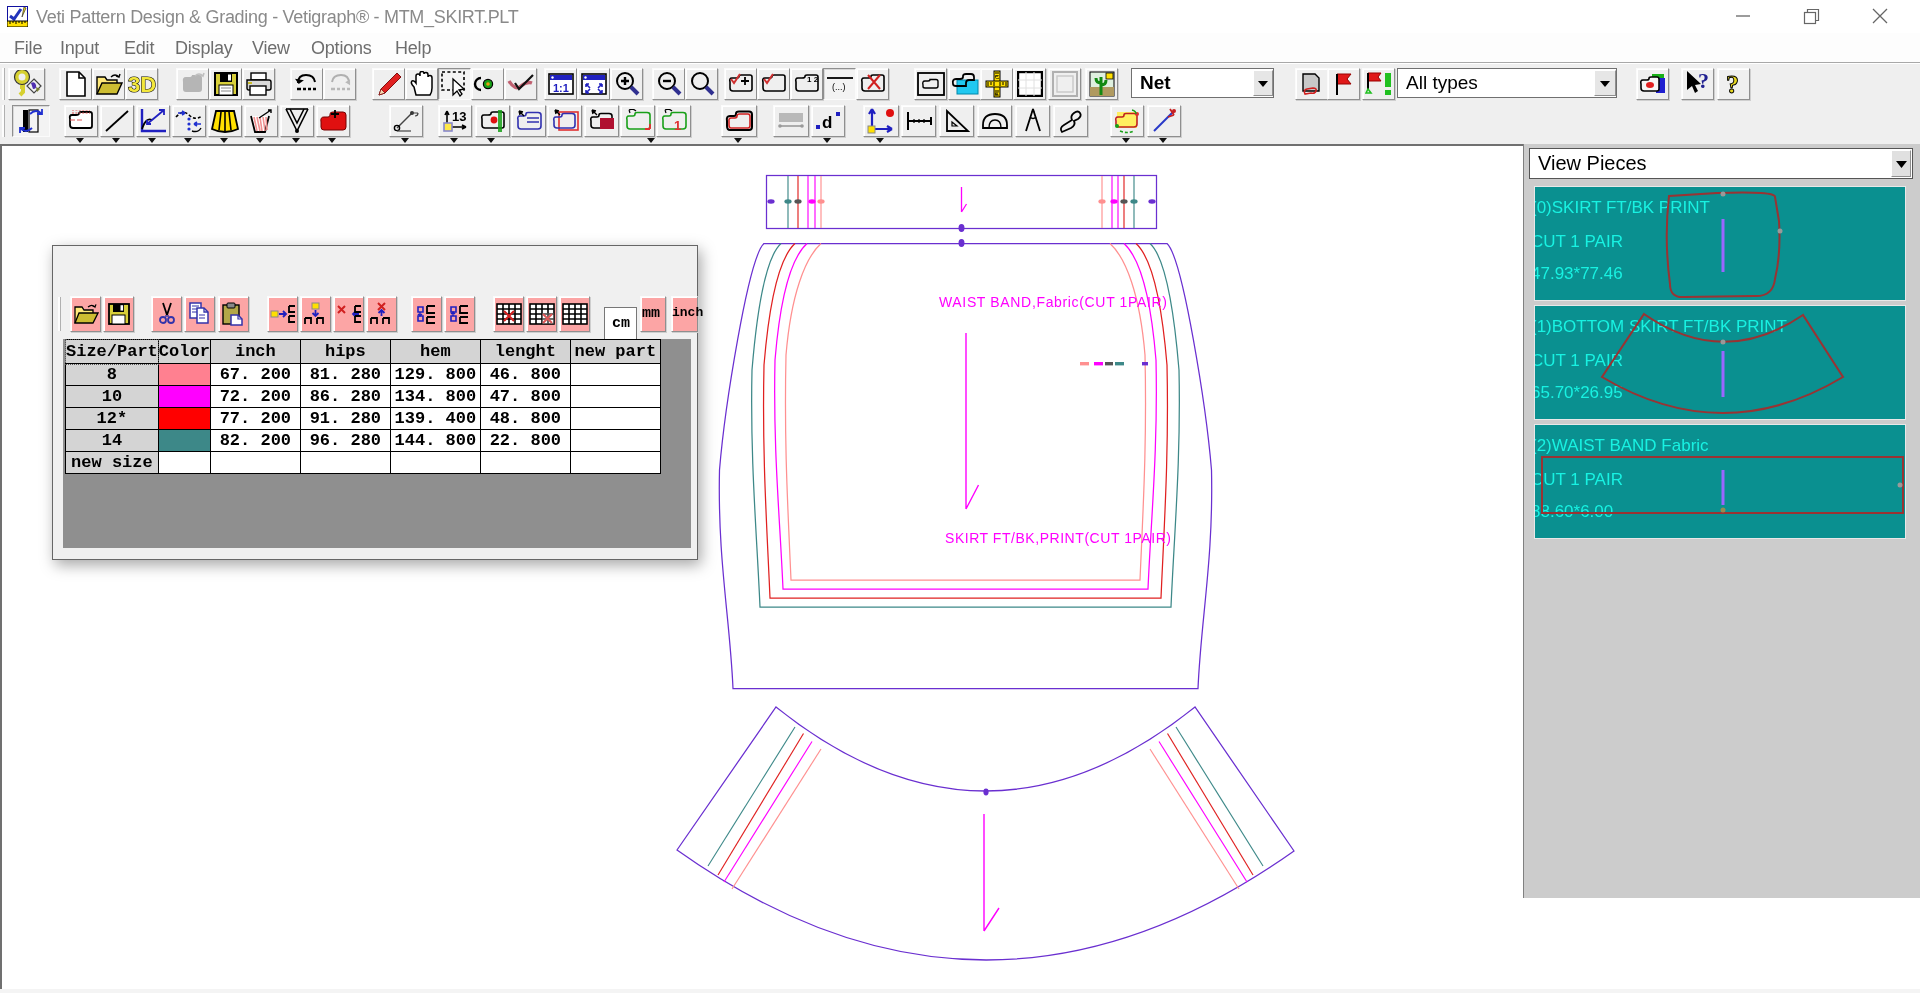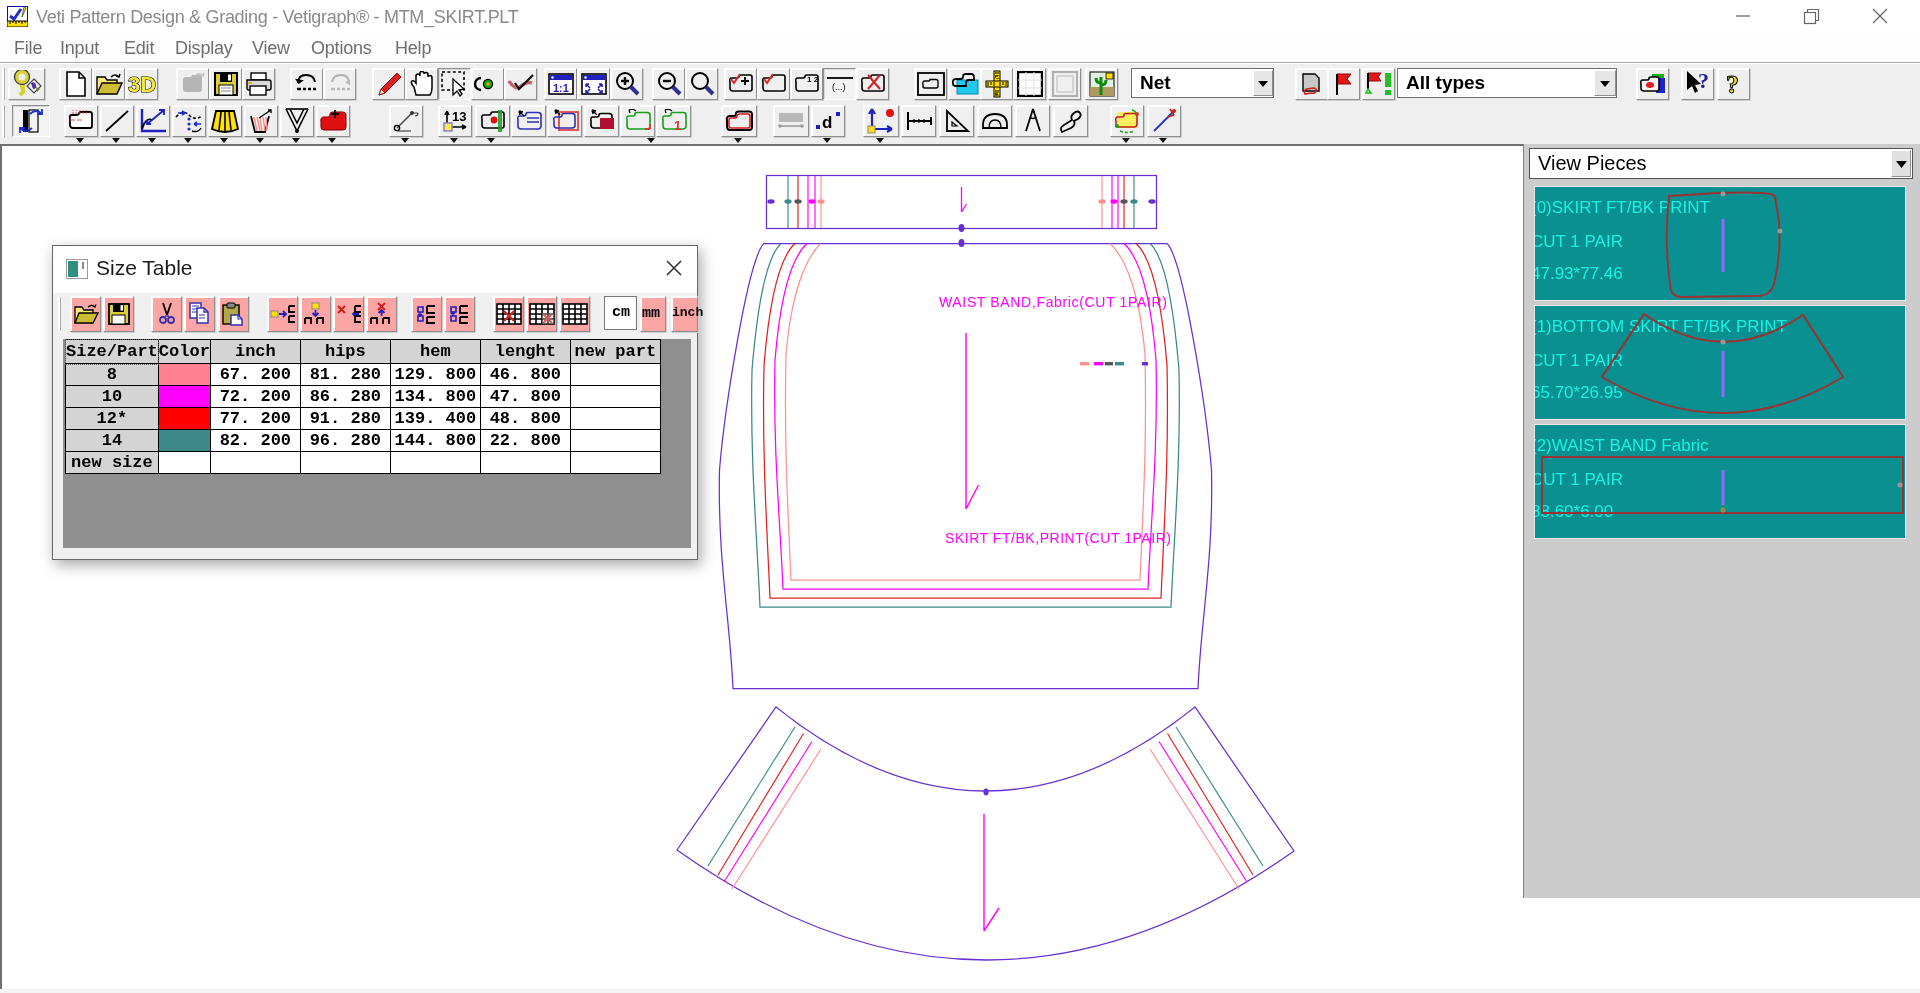--- a/index.html
+++ b/index.html
@@ -309,21 +309,21 @@
       </svg>
     </div>
     <div class="abs" style="left:1131px;top:4px;width:143px;height:30px;background:#fff;border:1px solid #707070">
 <span class="abs" style="left:8px;top:3px;font-size:19px;font-weight:bold;color:#000">Net</span>
 <div class="abs" style="left:121px;top:1px;width:20px;height:26px;background:#e6e6e6;border:1px solid;border-color:#fff #8f8f8f #8f8f8f #fff"></div>
 <svg class="abs" style="left:125px;top:11px" width="12" height="8" viewBox="0 0 12 8">
         <path d="M1 1 L11 1 L6 7 Z" fill="#000"></path>
       </svg>
     </div>
     <div class="abs" style="left:1397px;top:4px;width:220px;height:30px;background:#fff;border:1px solid #707070">
-<span class="abs" style="left:8px;top:3px;font-size:19px;font-weight:bold;color:#000">All types</span>
+<span class="abs" style="left:8px;top:3px;font-size:19px;font-weight:normal;color:#000">All types</span>
 <div class="abs" style="left:196px;top:1px;width:22px;height:26px;background:#e6e6e6;border:1px solid;border-color:#fff #8f8f8f #8f8f8f #fff"></div>
 <svg class="abs" style="left:201px;top:11px" width="12" height="8" viewBox="0 0 12 8">
         <path d="M1 1 L11 1 L6 7 Z" fill="#000"></path>
       </svg>
     </div>
   </div>
 <div id="tb2">
     <div class="abs" style="left:2px;top:1px;width:3px;height:32px;background:#fdfdfd;border-right:1px solid #b0b0b0"></div>
     <div class="tb tbp" style="left:12px;width:38px">
       <svg width="30" height="28" viewBox="0 0 30 28">
@@ -621,31 +621,20 @@
 <path d="M120 170 Q199 225 279 171 L319 233 Q199 305 78 233 Z" fill="none" stroke="#993333" stroke-width="2"></path>
 <line x1="199" y1="207" x2="199" y2="253" stroke="#9a66ff" stroke-width="3"></line>
 <circle cx="199" cy="198" r="2.5" fill="#999"></circle>
 <rect x="18" y="313" width="361" height="56" fill="none" stroke="#993333" stroke-width="2"></rect>
 <line x1="199" y1="326" x2="199" y2="361" stroke="#9a66ff" stroke-width="3"></line>
 <circle cx="376" cy="341" r="2.5" fill="#999"></circle>
       <circle cx="199" cy="366" r="2.5" fill="#988a50"></circle>
 </svg>
   </div>
 <div id="dialog">
-    <div id="dtitle">
-<svg class="abs" style="left:13px;top:13px" width="22" height="20" viewBox="0 0 22 20">
-        <rect x="0.5" y="0.5" width="21" height="19" fill="#fff" stroke="#999"></rect>
-        <rect x="2" y="2" width="10" height="16" fill="#2e8f7f"></rect>
-        <rect x="16" y="3" width="2" height="7" fill="#888"></rect>
-      </svg>
-<span class="abs" style="left:43px;top:10px;font-size:21px;color:#1a1a1a">Size Table</span>
-<svg class="abs" style="left:612px;top:13px" width="18" height="18" viewBox="0 0 18 18">
-        <path d="M2 2 L16 16 M16 2 L2 16" stroke="#333" stroke-width="1.6"></path>
-      </svg>
-</div>
     <div id="dtoolbar">
       <div class="abs" style="left:5px;top:4px;width:3px;height:34px;background:#fdfdfd;border-right:1px solid #b0b0b0"></div>
       <div class="db" style="left:17px">
         <svg width="26" height="22" viewBox="0 0 26 22">
           <path d="M2 20 L2 4 L9 4 L11 7 L20 7 L20 10" fill="#ffe97a" stroke="#000" stroke-width="1.3"></path>
           <path d="M2 20 L6 10 L25 10 L20 20 Z" fill="#cdbd32" stroke="#000" stroke-width="1.3"></path>
           <path d="M15 4 q4 -3.4 7 0 l1 -2.6 m-1 2.6 l-2.6 -1" fill="none" stroke="#000" stroke-width="1.2"></path>
         </svg>
       </div>
       <div class="db" style="left:50px">
@@ -737,21 +726,21 @@
           <path d="M14 12 l9 9 M23 12 l-9 9" stroke="#d02020" stroke-width="2"></path>
           <rect x="13" y="11" width="12" height="11" fill="#fff" opacity="0.25"></rect>
         </svg>
       </div>
       <div class="db" style="left:506px">
         <svg width="26" height="24" viewBox="0 0 26 24">
           <rect x="1" y="2" width="24" height="20" fill="#fff" stroke="#000" stroke-width="1.6"></rect>
           <path d="M1 7 h24 M1 12 h24 M1 17 h24 M7 2 v20 M13 2 v20 M19 2 v20" stroke="#000" stroke-width="1.6"></path>
         </svg>
       </div>
-      <div class="abs" style="left:551px;top:3px;width:33px;height:34px;background:#fff;border:1.5px solid #777;">
+      <div class="abs" style="left:551px;top:14px;width:33px;height:34px;background:#fff;border:1.5px solid #777;">
         <span class="abs" style="left:7px;top:7px;font-size:15px;font-family:'Liberation Mono',monospace;font-weight:bold">cm</span>
       </div>
       <div class="db" style="left:587px;width:26px">
         <span class="abs" style="left:1px;top:8px;font-size:15px;font-family:'Liberation Mono',monospace;font-weight:bold">mm</span>
       </div>
       <div class="db" style="left:618px;width:27px">
         <span class="abs" style="left:0px;top:8px;font-size:13px;font-family:'Liberation Mono',monospace;font-weight:bold">inch</span>
       </div>
     </div>
     <div id="dgray"></div>

